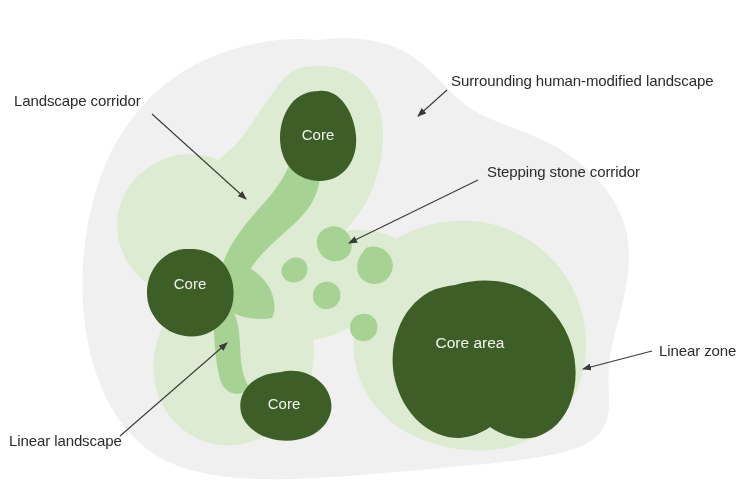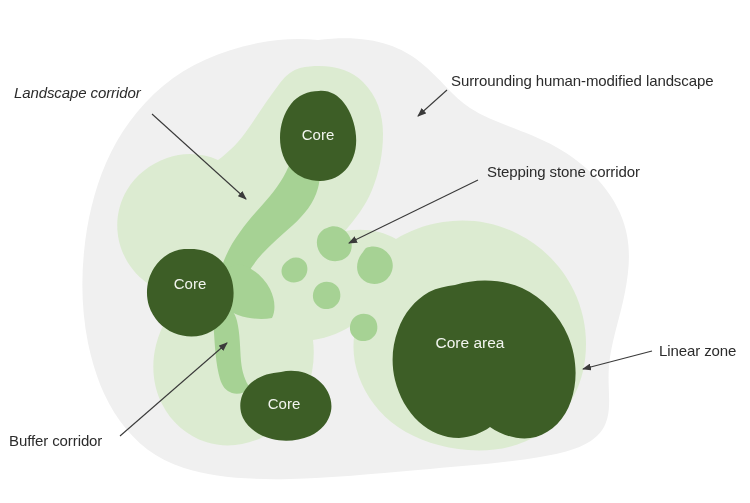--- a/index.html
+++ b/index.html
@@ -222,23 +222,23 @@
       <line x1="120" y1="436" x2="227" y2="343" stroke="#3a3a3a" stroke-width="1.1" marker-end="url(#arrowhead)"></line>
     </g>
 
     <text class="patch-label" x="318" y="136">Core</text>
     <text class="patch-label" x="190" y="285">Core</text>
     <text class="patch-label" x="284" y="405">Core</text>
     <text class="patch-label big" x="470" y="344">Core area</text>
 
   </svg>
 
-  <div class="callout-label" style="left:14px; top:84px;font-style:italic;">Landscape corridor</div>
+  <div class="callout-label" style="left:14px; top:92px;">Landscape corridor</div>
 
   <div class="callout-label" style="left:451px; top:72px;">Surrounding human-modified landscape</div>
 
   <div class="callout-label" style="left:487px; top:163px;text-align:right;">Stepping stone corridor</div>
 
   <div class="callout-label" style="left:659px; top:342px;">Linear zone</div>
 
-  <div class="callout-label" style="left:9px; top:432px;">Buffer corridor</div>
+  <div class="callout-label" style="left:9px; top:432px;">Linear landscape</div>
 
 </div>
 
 </body></html>

